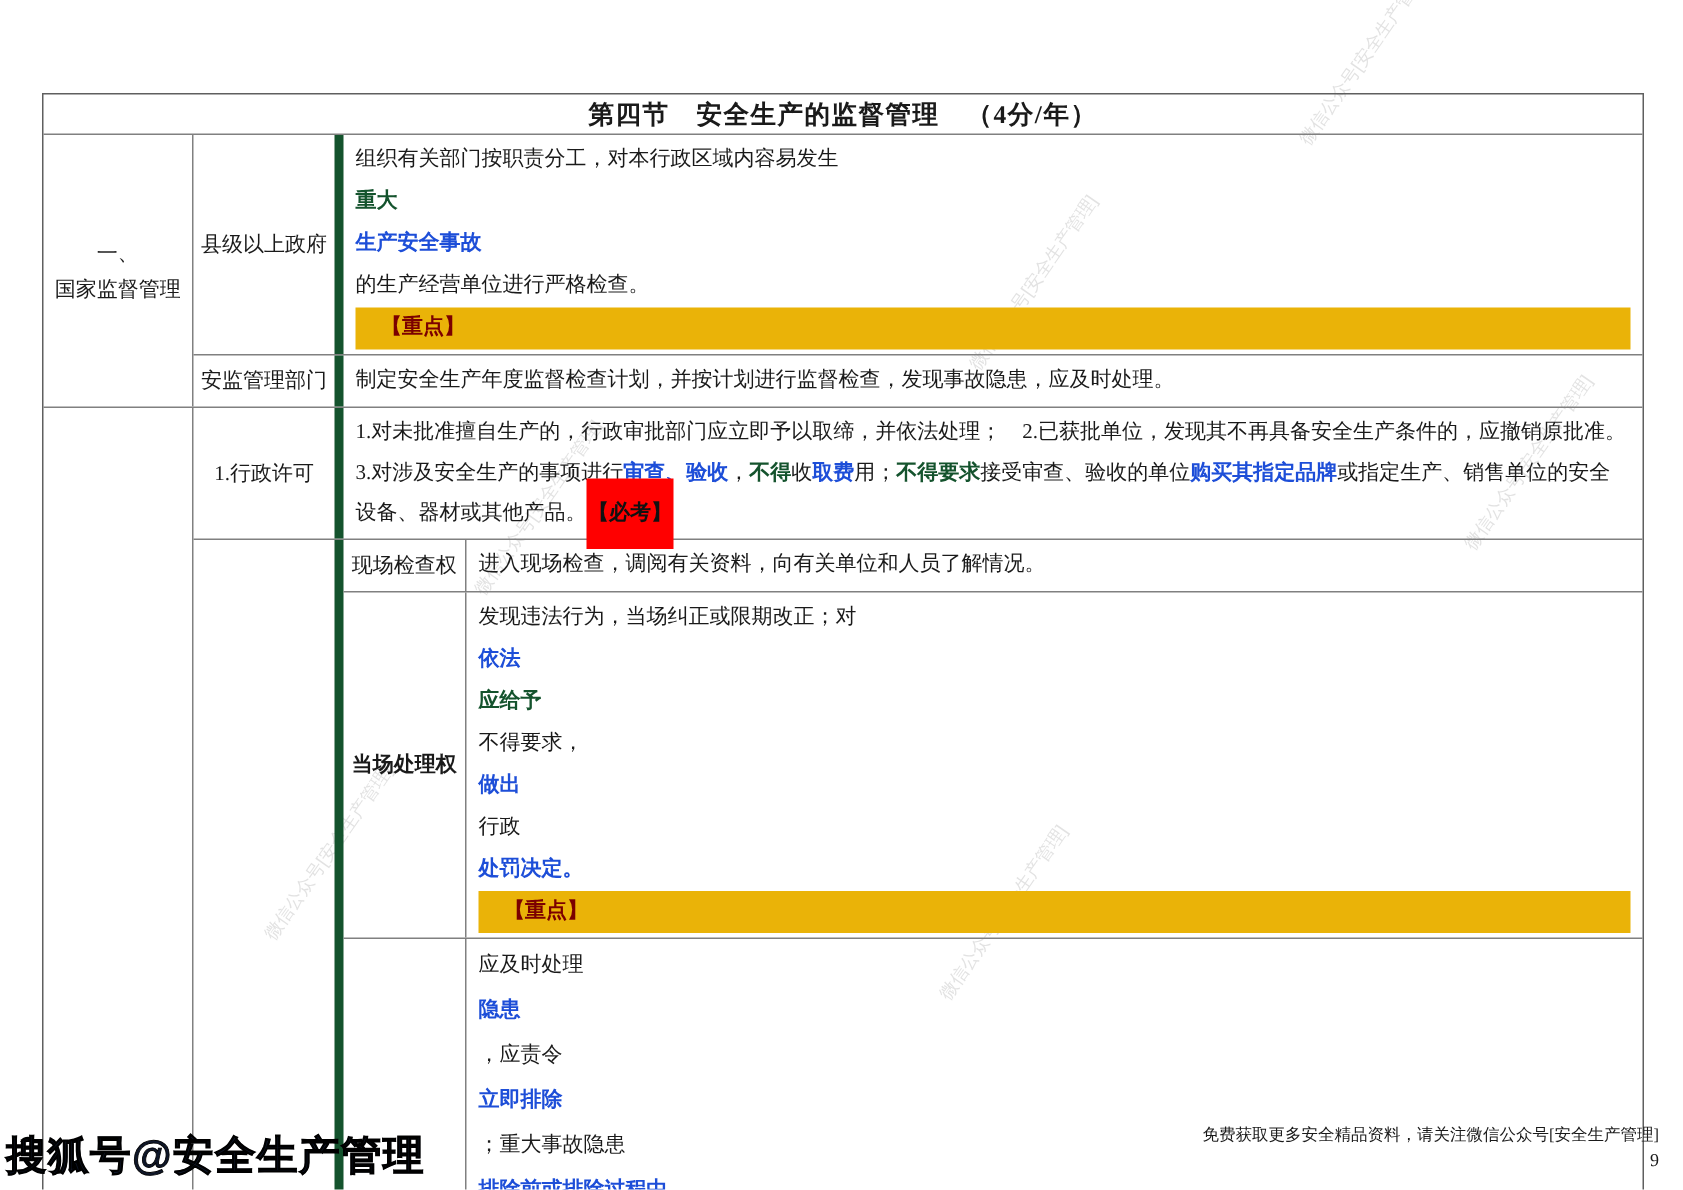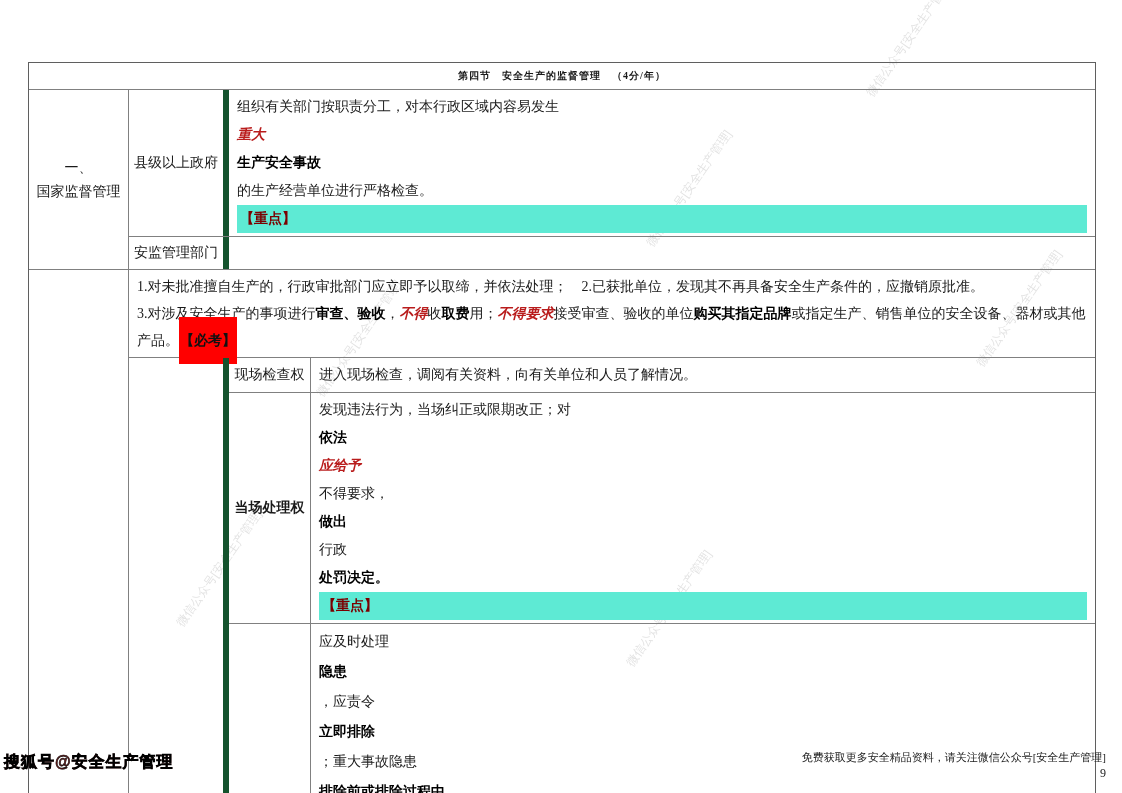--- a/index.html
+++ b/index.html
@@ -16,54 +16,54 @@
   }
   
   .table{
     position:absolute;left:28px;top:62px;width:1068px;
     border:1px solid #5f5f5f;background:transparent;box-sizing:border-box;
   }
   .trow{display:flex;border-bottom:1px solid #808080;box-sizing:border-box;}
   .table > .trow:last-child{border-bottom:none;}
   .title-row{
     min-height:27px;align-items:center;justify-content:center;
-    font-weight:bold;font-size:10px;letter-spacing:1px;
+    font-weight:bold;font-size:17px;letter-spacing:1px;
   }
   .c1{width:100px;min-width:100px;border-right:1px solid #808080;
       display:flex;flex-direction:column;align-items:center;justify-content:center;
       text-align:center;box-sizing:border-box;}
   .c2{width:100px;min-width:100px;border-right:6px solid #14532d;
       display:flex;flex-direction:column;align-items:center;justify-content:center;
       text-align:center;box-sizing:border-box;padding:2px 0;}
   .c3{width:82px;min-width:82px;border-right:1px solid #808080;
       display:flex;flex-direction:column;align-items:center;justify-content:center;
       box-sizing:border-box;}
   .grow{flex:1;min-width:0;display:flex;flex-direction:column;}
   .subrow{display:flex;border-bottom:1px solid #808080;box-sizing:border-box;}
   .grow > .subrow:last-child{border-bottom:none;}
   .content{
     flex:1;min-width:0;display:flex;flex-direction:column;justify-content:space-between;
     padding:3px 8px;line-height:28px;box-sizing:border-box;
   }
   .gap-small{margin-bottom:6px;}
   .bold-label{font-weight:bold;}
   
-  .seg-b{font-weight:bold;color:#000000;}
-  .seg-r{font-weight:bold;color:#b91c1c;font-style:italic;}
+  .seg-b{font-weight:bold;color:#1d4ed8;}
+  .seg-r{font-weight:bold;color:#14532d;}
   .seg-rb{font-weight:bold;color:#111;background:#ff0000;padding:16px 1px;}
-  .seg-gb{font-weight:bold;color:#7b0000;background:#5eead4;padding:0 3px;}
+  .seg-gb{font-weight:bold;color:#7b0000;background:#eab308;padding:0 17px;}
   
   .footer{
     position:absolute;left:0;top:750px;width:1066px;text-align:right;
     font-size:11px;line-height:14px;margin-left:40px;
   }
   .page-num{font-size:12px;margin-top:2px;}
   .sohu-wm{
     position:absolute;left:4px;top:752px;
-    font-size:16px;font-weight:900;color:#7f1d1d;letter-spacing:1px;
+    font-size:27px;font-weight:900;color:#0f172a;letter-spacing:1px;
     font-family:"Liberation Sans","DejaVu Sans",sans-serif;
     -webkit-text-stroke:0.6px #000;
   }
 </style>
 </head>
 <body>
 
 <span class="wm" style="left:840px;top:30px">微信公众号[安全生产管理]</span>
 <span class="wm" style="left:620px;top:180px">微信公众号[安全生产管理]</span>
 <span class="wm" style="left:290px;top:330px">微信公众号[安全生产管理]</span>
@@ -92,32 +92,38 @@
             <span class="seg-r">重大</span>
             <span class="seg-b">生产安全事故</span>
             <span>的生产经营单位进行严格检查。</span>
             <span class="seg-gb">【重点】</span>
           </div>
       </div>
       <div class="subrow" style="min-height:32px">
         <div class="c2">
           <span>安监管理部门</span>
         </div>
+        <div class="content">
+            <span>制定安全生产年度监督检查计划，并按计划进行监督检查，发现事故隐患，应及时处理。</span>
+          </div>
       </div>
     </div>
   </div>
 
   <div class="trow">
     <div class="c1">
       
       
     </div>
     <div class="grow">
 
       <div class="subrow" style="min-height:81px">
+        <div class="c2">
+          <span>1.行政许可</span>
+        </div>
         <div class="content" style="line-height:27px">
           <div><span>1.对未批准擅自生产的，行政审批部门应立即予以取缔，并依法处理；　2.已获批单位，发现其不再具备安全生产条件的，应撤销原批准。</span></div>
           <div><span>3.对涉及安全生产的事项进行</span><span class="seg-b">审查、验收</span><span>，</span><span class="seg-r">不得</span><span>收</span><span class="seg-b">取费</span><span>用；</span><span class="seg-r">不得要求</span><span>接受审查、验收的单位</span><span class="seg-b">购买其指定品牌</span><span>或指定生产、销售单位的安全设备、器材或其他产品。</span><span class="seg-rb">【必考】</span></div>
         </div>
       </div>
 
       <div class="subrow">
         <div class="c2">
           
           

